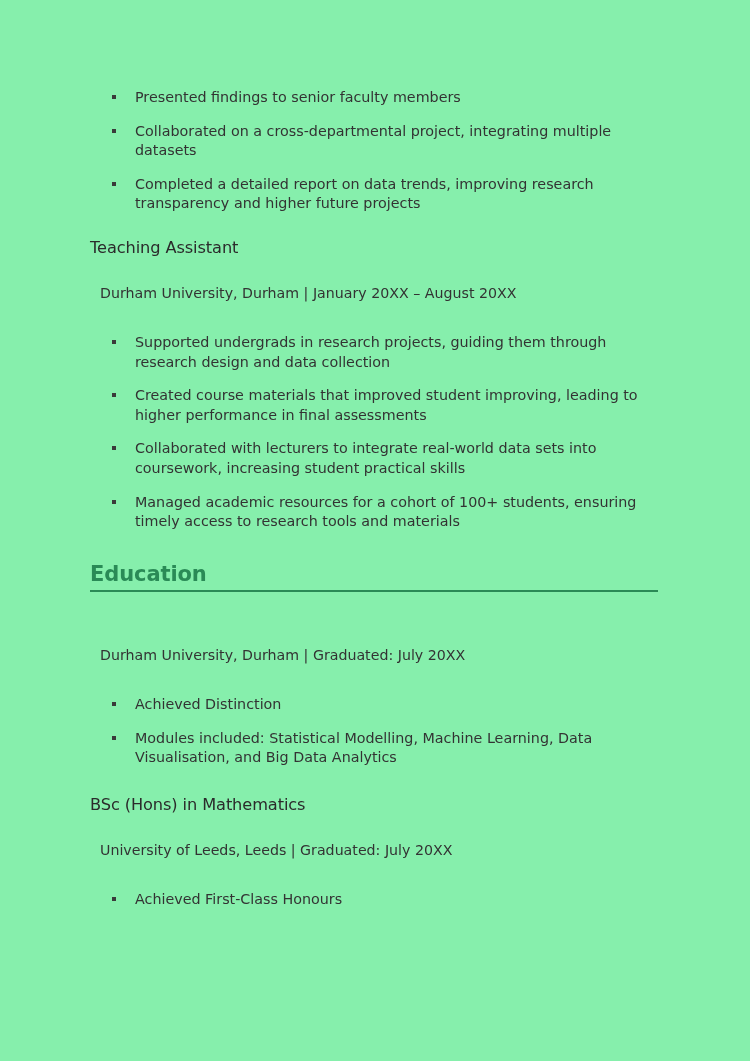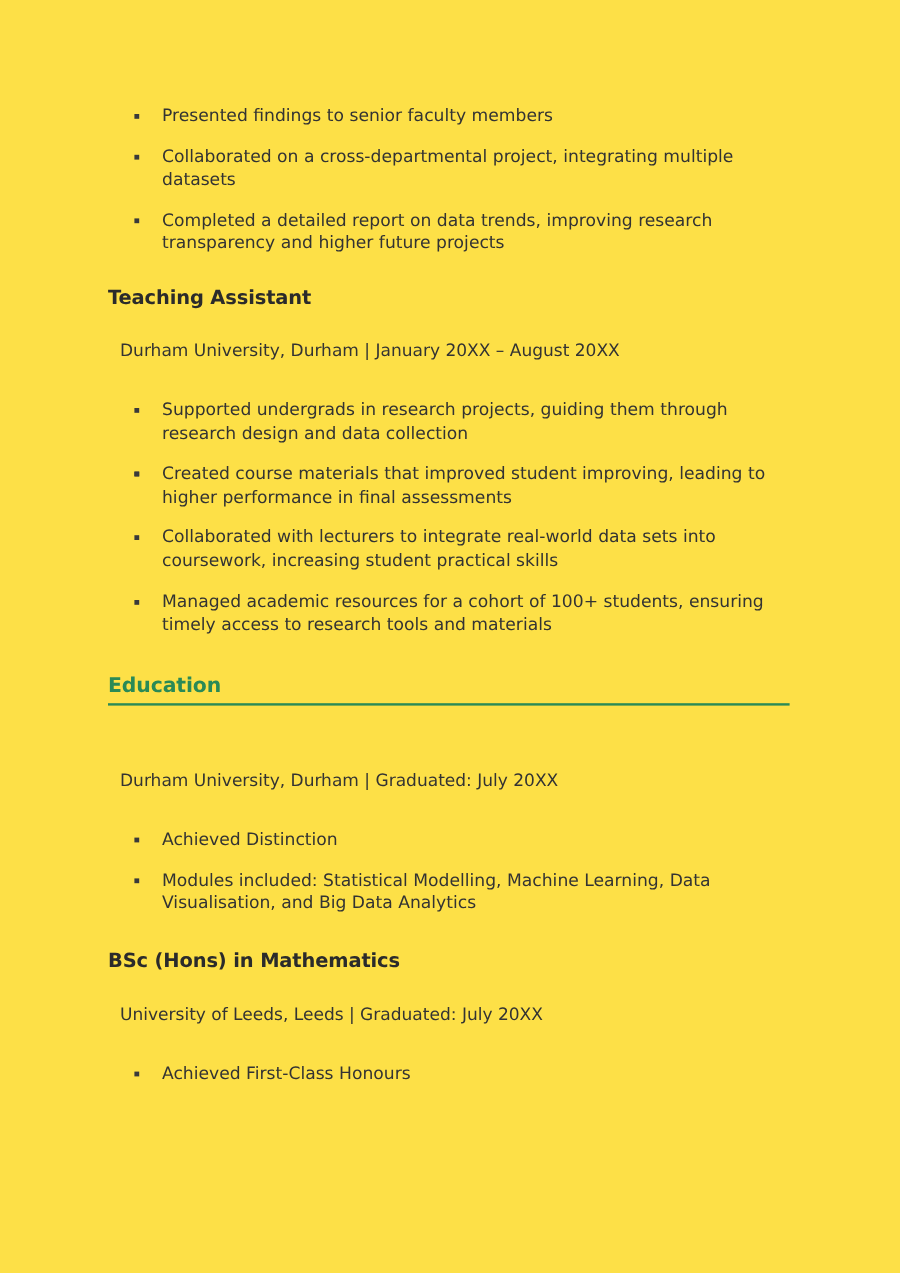--- a/index.html
+++ b/index.html
@@ -11,21 +11,21 @@
     width: 750px;
     height: 1061px;
     font-family: "DejaVu Sans", sans-serif;
     color: #333333;
     -webkit-font-smoothing: antialiased;
   }
   .page {
     position: relative;
     width: 750px;
     height: 1061px;
-    background: #fde047;
+    background: #86efac;
     box-sizing: border-box;
     padding: 88px 92px 0 90px;
   }
   .content {
     width: 558px;
   }
 
   
   ul.bullets {
     list-style: none;
@@ -48,38 +48,38 @@
     left: 22px;
     top: 7px;
     width: 4px;
     height: 4px;
     background: #3a3a3a;
   }
 
   
   .entry-title {
     font-size: 16.2px;
-    font-weight: bold;
+    font-weight: normal;
     color: #2b2b2b;
     margin: 0;
     letter-spacing: -0.1px;
   }
   .entry-meta {
     font-size: 14.2px;
     color: #333333;
     margin: 10px;
     line-height: 19px;
   }
 
   
   .section-header {
     margin: 0;
   }
   .section-header .section-title {
-    font-size: 17px;
+    font-size: 21px;
     font-weight: bold;
     color: #2a8a56;
     letter-spacing: -0.1px;
     display: block;
   }
   .section-rule {
     height: 2.4px;
     background: #2a8a56;
     width: 568px;
     margin-top: 4px;

